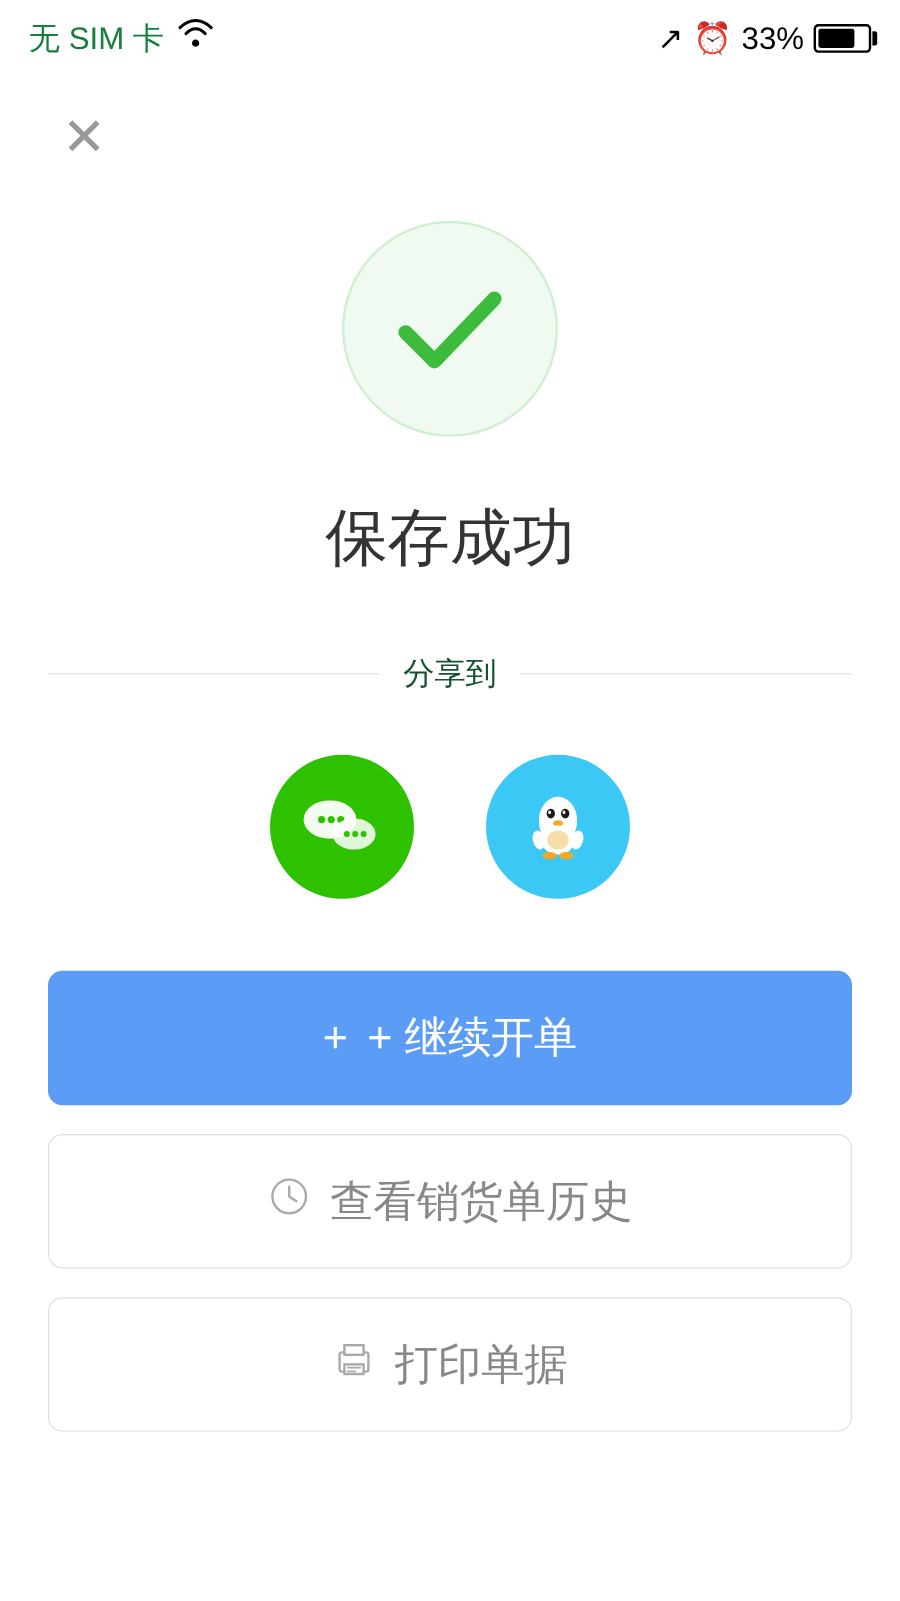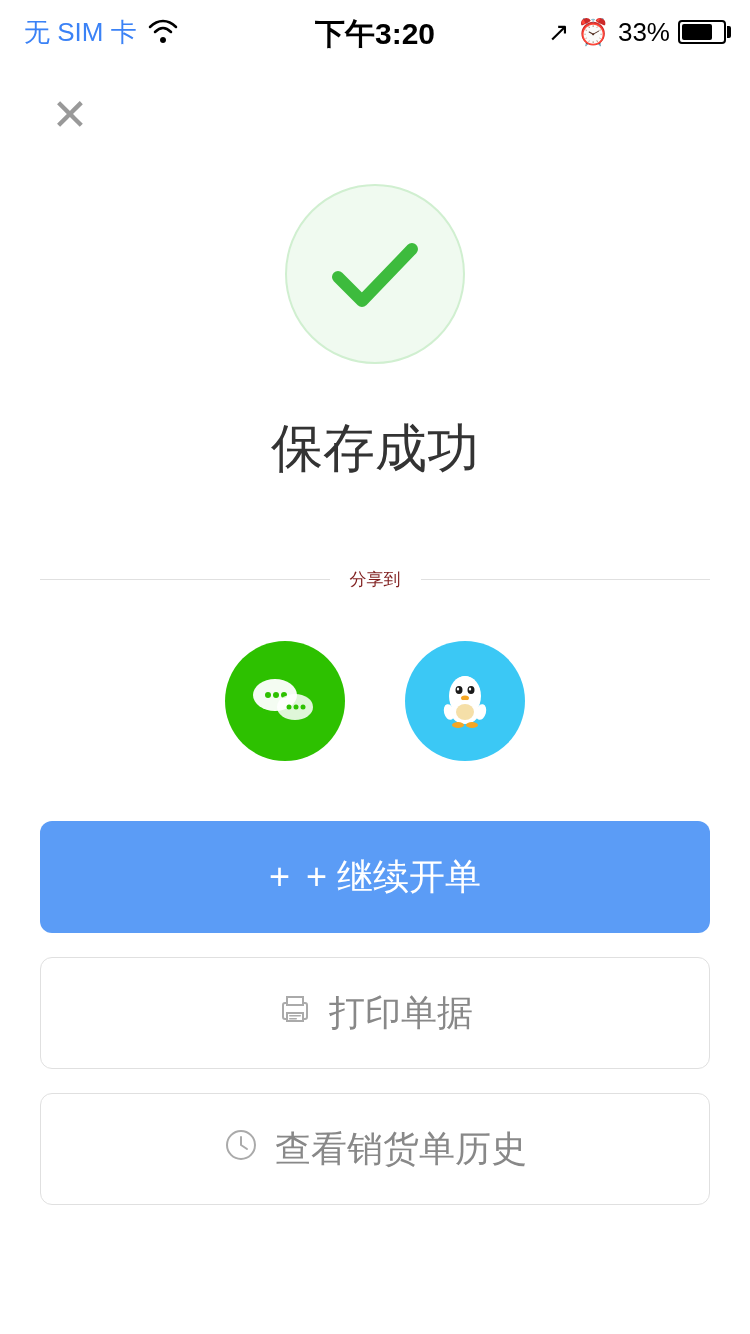--- a/index.html
+++ b/index.html
@@ -24,25 +24,25 @@
       height: 64px;
       display: flex;
       align-items: center;
       justify-content: space-between;
       padding: 0 24px;
       background: #ffffff;
     }
 
     .status-left {
       display: flex;
-      align-items: flex-end;
+      align-items: flex-start;
       gap: 10px;
       font-size: 26px;
       font-weight: 500;
-      color: #3b82f6;
+      color: #15803d;
     }
 
     .status-center {
       font-size: 30px;
       font-weight: 600;
       color: #000;
       position: absolute;
       left: 50%;
       transform: translateX(-50%);
       top: 14px;
@@ -131,21 +131,21 @@
       display: flex;
       align-items: center;
       justify-content: center;
       margin-bottom: 50px;
     }
 
     .success-title {
       font-size: 52px;
       font-weight: 400;
       color: #333;
-      margin-bottom: 84px;
+      margin-bottom: 60px;
     }
 
     
     .share-section {
       width: 100%;
       display: flex;
       flex-direction: column;
       align-items: center;
       margin-bottom: 60px;
     }
@@ -158,22 +158,22 @@
       padding: 0 40px;
     }
 
     .divider-line {
       flex: 1;
       height: 1px;
       background: #e0e0e0;
     }
 
     .divider-text {
-      font-size: 17px;
-      color: #7f1d1d;
+      font-size: 26px;
+      color: #14532d;
       padding: 0 20px;
     }
 
     .share-icons {
       display: flex;
       gap: 60px;
       align-items: center;
     }
 
     .share-btn {
@@ -254,21 +254,20 @@
   <div class="status-left">
     <span>无 SIM 卡</span>
     <span>
       <svg width="32" height="24" viewBox="0 0 32 24" fill="none">
         <path d="M16 18 C14.3,18 13,19.3 13,21 C13,22.7 14.3,24 16,24 C17.7,24 19,22.7 19,21 C19,19.3 17.7,18 16,18 Z" fill="#000"></path>
         <path d="M8,13 C10.6,10.4 13.2,9 16,9 C18.8,9 21.4,10.4 24,13" stroke="#000" stroke-width="2.5" fill="none" stroke-linecap="round"></path>
         <path d="M3,8 C7.2,3.8 11.4,2 16,2 C20.6,2 24.8,3.8 29,8" stroke="#000" stroke-width="2.5" fill="none" stroke-linecap="round"></path>
       </svg>
     </span>
   </div>
-  <div class="status-center">下午3:20</div>
   <div class="status-right">
     <span>↗</span>
     <span>⏰</span>
     <span>33%</span>
     <span class="battery-icon">
       <span class="battery-fill"></span>
     </span>
   </div>
 </div>
 
@@ -334,40 +333,40 @@
           </svg>
         </div>
       </div>
     </div>
 
     <div class="action-buttons">
 
       <button class="action-btn action-btn-primary">
         <span class="btn-icon">+</span>
         <span class="btn-text">+ 继续开单</span>
+      </button>
+
+      <button class="action-btn action-btn-secondary">
+        <span class="btn-icon">
+          <svg width="36" height="36" viewBox="0 0 36 36" fill="none">
+            <circle cx="18" cy="18" r="14" stroke="#aaa" stroke-width="2" fill="none"></circle>
+            <polyline points="18,10 18,18 24,22" stroke="#aaa" stroke-width="2" stroke-linecap="round" stroke-linejoin="round"></polyline>
+          </svg>
+        </span>
+        <span class="btn-text">查看销货单历史</span>
       </button>
 
       <button class="action-btn action-btn-secondary">
         <span class="btn-icon">
           <svg width="36" height="36" viewBox="0 0 36 36" fill="none">
             <rect x="6" y="12" width="24" height="16" rx="2" stroke="#aaa" stroke-width="2" fill="none"></rect>
             <rect x="10" y="6" width="16" height="8" fill="#fff" stroke="#aaa" stroke-width="2"></rect>
             <rect x="10" y="22" width="16" height="8" fill="#fff" stroke="#aaa" stroke-width="2"></rect>
             <rect x="12" y="24" width="12" height="1.5" fill="#aaa" rx="0.75"></rect>
             <rect x="12" y="27" width="8" height="1.5" fill="#aaa" rx="0.75"></rect>
           </svg>
         </span>
         <span class="btn-text">打印单据</span>
       </button>
 
-      <button class="action-btn action-btn-secondary">
-        <span class="btn-icon">
-          <svg width="36" height="36" viewBox="0 0 36 36" fill="none">
-            <circle cx="18" cy="18" r="14" stroke="#aaa" stroke-width="2" fill="none"></circle>
-            <polyline points="18,10 18,18 24,22" stroke="#aaa" stroke-width="2" stroke-linecap="round" stroke-linejoin="round"></polyline>
-          </svg>
-        </span>
-        <span class="btn-text">查看销货单历史</span>
-      </button>
-
     </div>
   </div>
 </div>
 
 </body></html>

